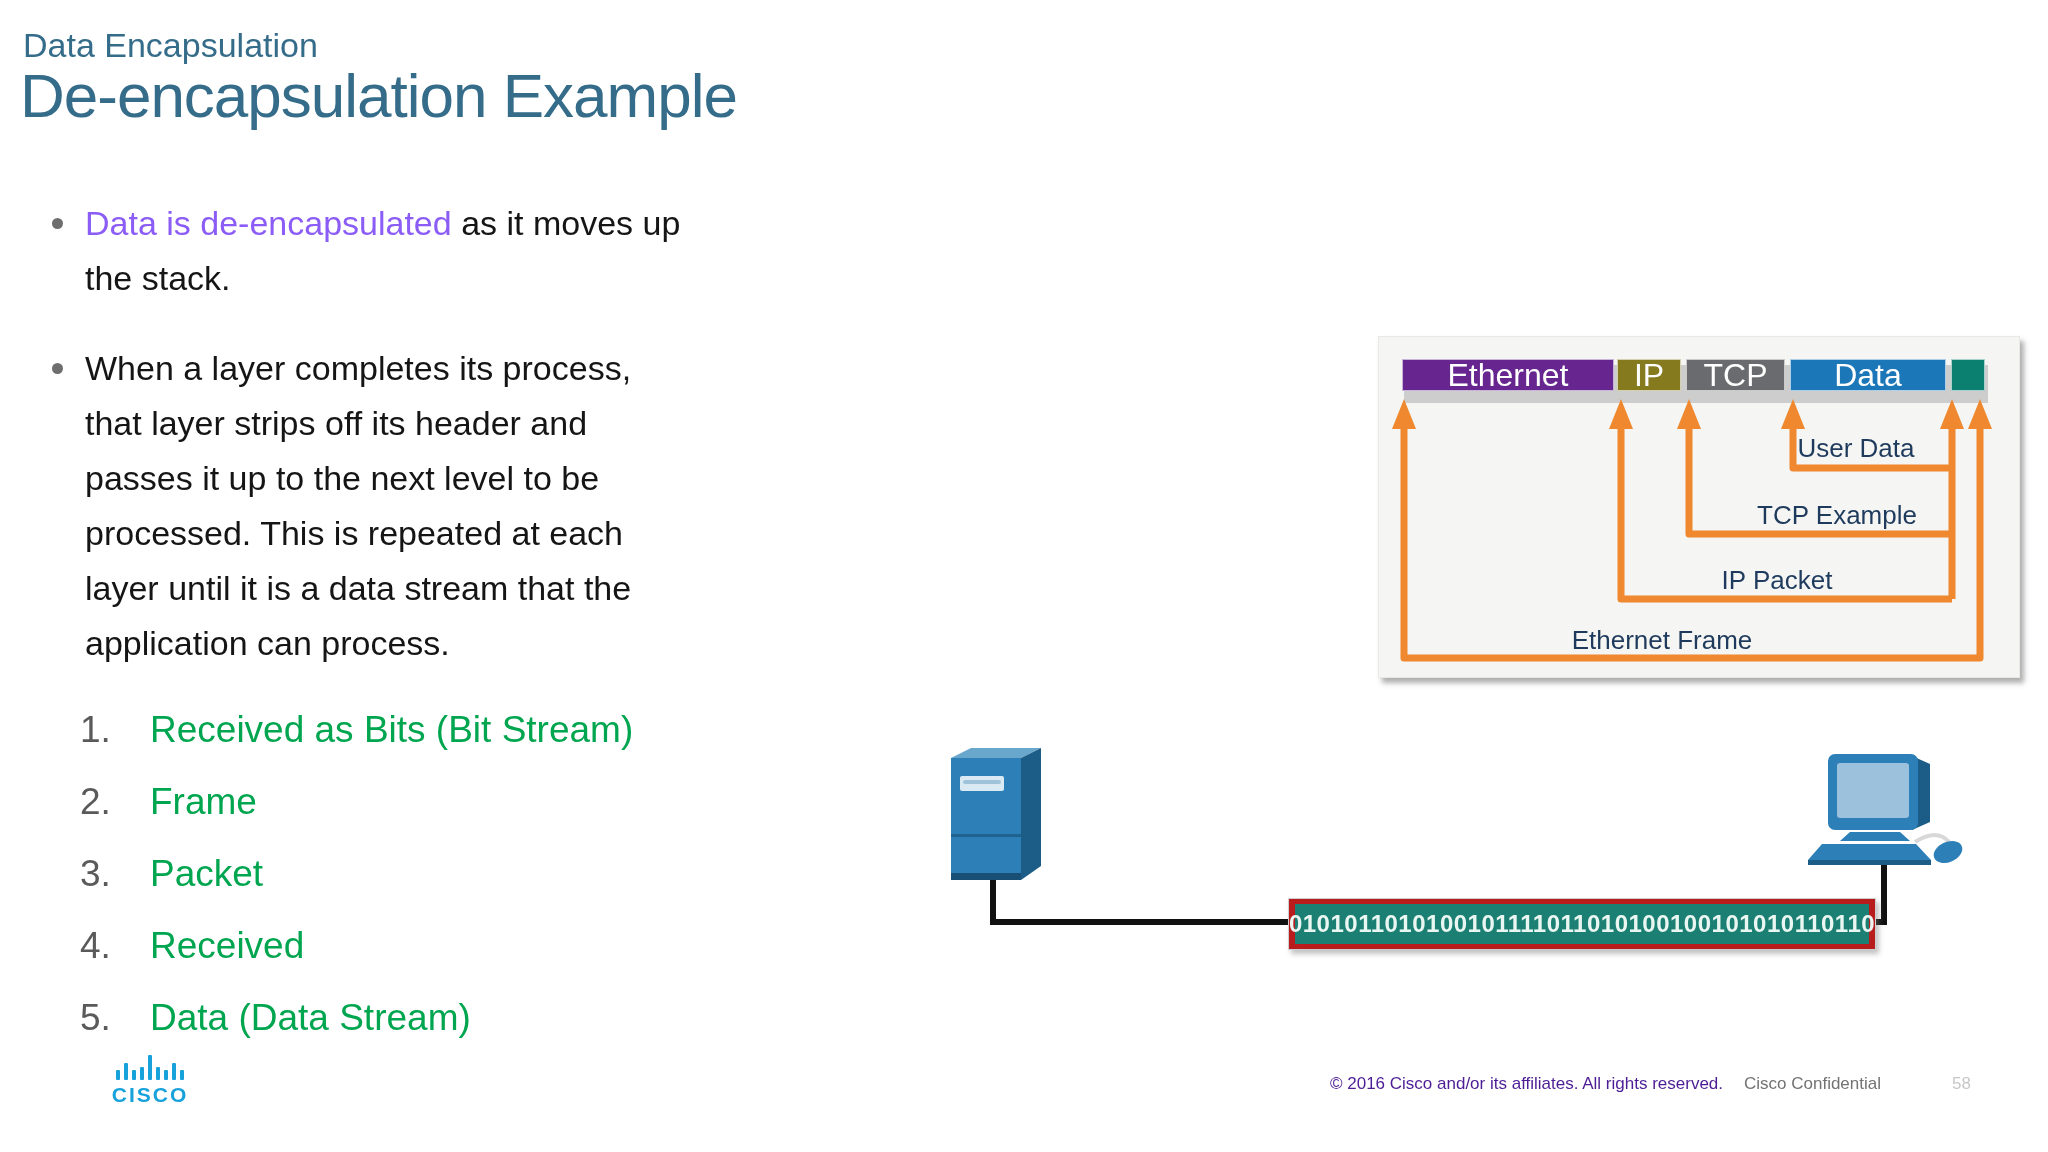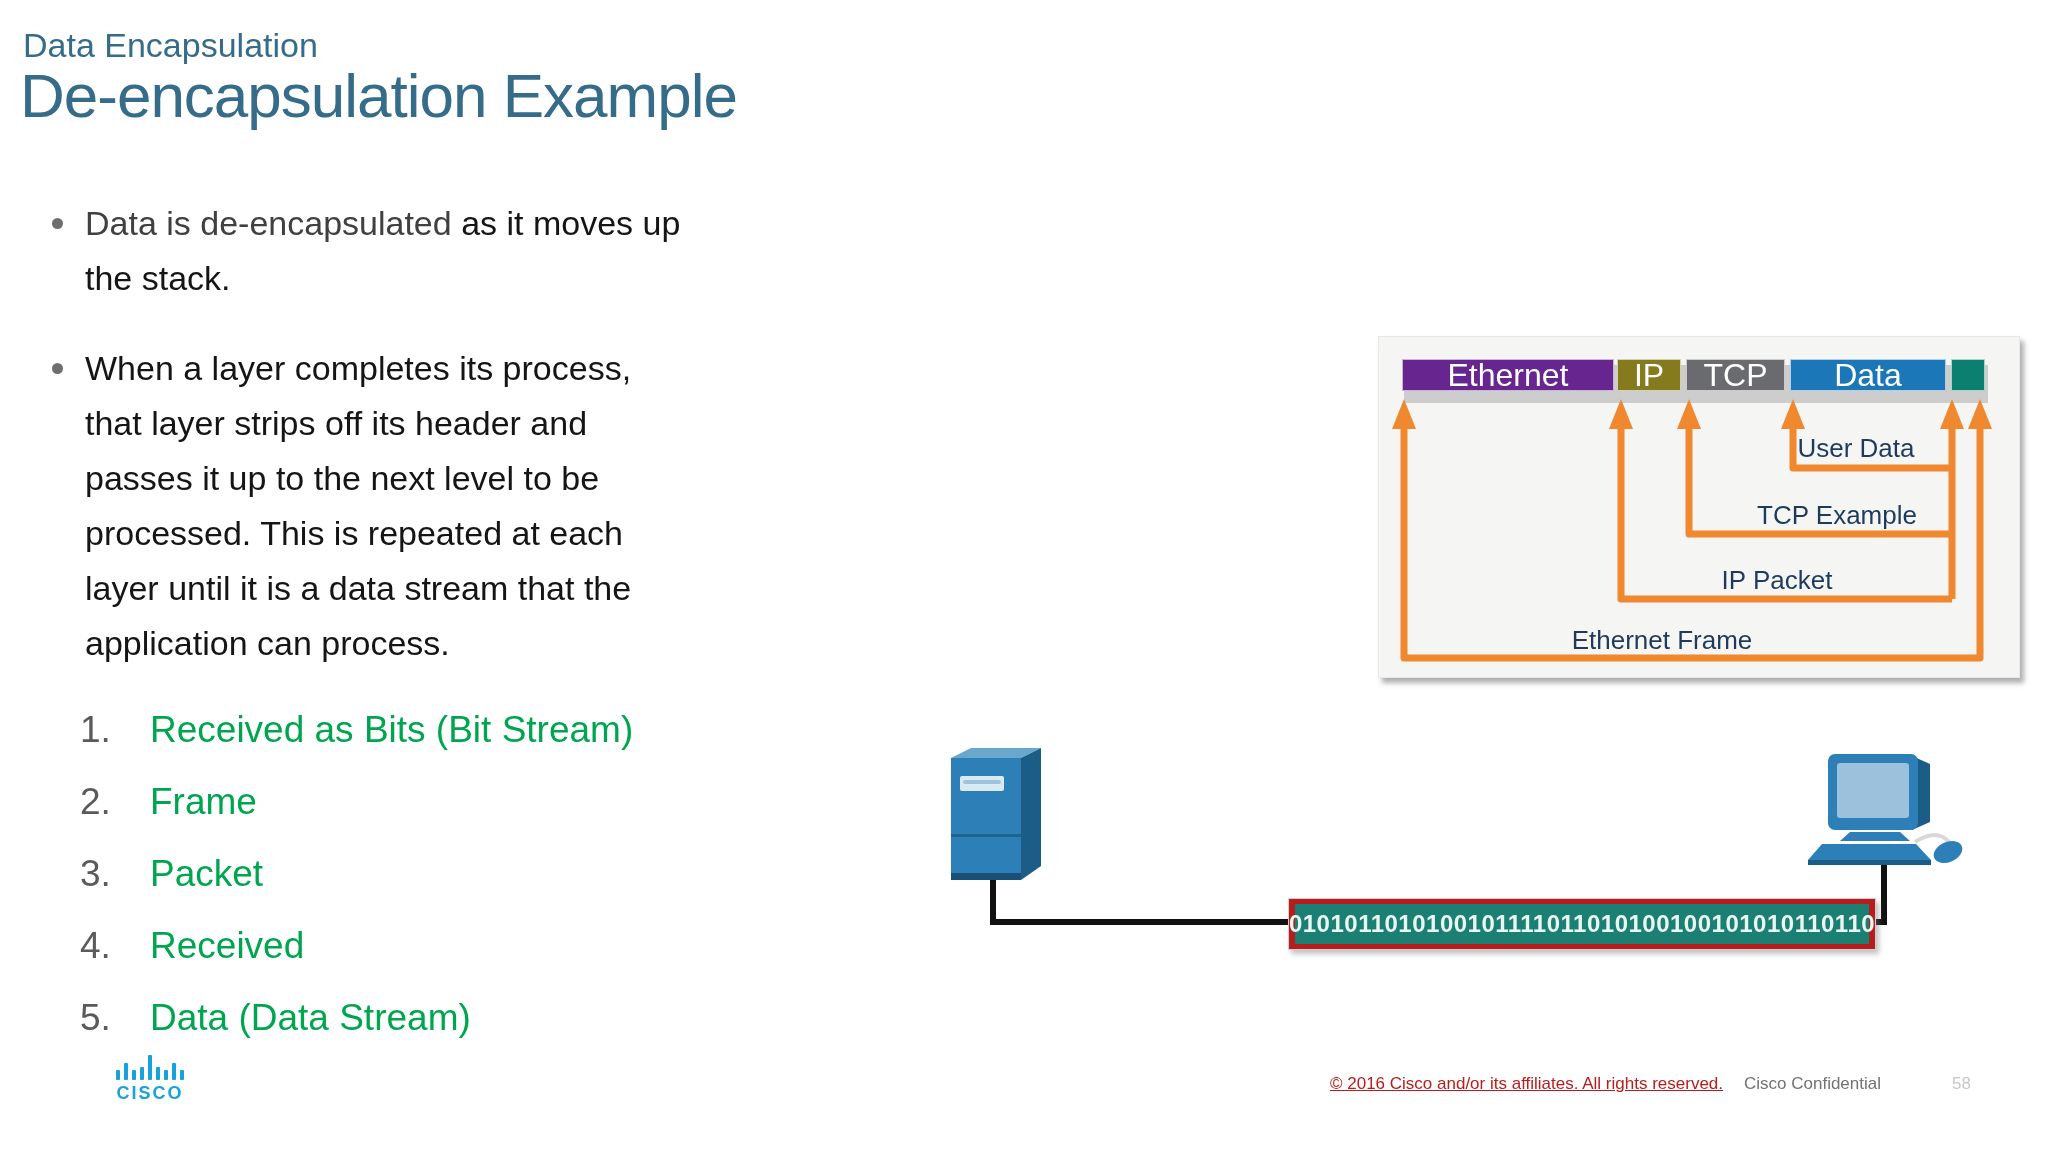--- a/index.html
+++ b/index.html
@@ -8,21 +8,21 @@
 
   
   .pretitle{position:absolute;left:23px;top:26px;font-size:34px;color:#346c8a;}
   .title{position:absolute;left:20px;top:60px;font-size:62px;color:#346c8a;letter-spacing:-1px;}
 
   
   .bullet{position:absolute;left:85px;font-size:34px;line-height:55px;color:#151515;}
   .bullet .dot{position:absolute;left:-33px;top:22px;width:11px;height:11px;border-radius:50%;background:#6e6e6e;}
   .b1{top:196px;width:650px;}
   .b2{top:341px;width:610px;}
-  .red{color:#404040;}
+  .red{color:#8b5cf6;}
 
   
   .numlist{position:absolute;left:80px;top:694px;}
   .numrow{height:72px;line-height:72px;font-size:37px;white-space:nowrap;}
   .numrow .num{display:inline-block;width:70px;color:#5a5a5a;}
   .numrow .ltxt{color:#00a64f;}
 
   
   .panel{position:absolute;left:1378px;top:336px;width:640px;height:340px;background:#f5f5f3;
          box-shadow:4px 5px 5px rgba(110,110,110,.55);border:1px solid #e8e8e6;}
@@ -33,29 +33,29 @@
 
   
   .netsvg{position:absolute;left:940px;top:740px;}
   .bitbar{position:absolute;left:1288px;top:898px;width:588px;height:52px;background:#b91c1c;
           border:1px solid #cfcfcf;box-shadow:3px 4px 5px rgba(120,120,120,.45);box-sizing:border-box;}
   .bitbar .inner{position:absolute;left:6px;top:5px;right:6px;bottom:5px;background:#1b8073;
           display:flex;align-items:center;justify-content:center;}
   .bits{font-size:24px;font-weight:bold;color:#e9f6f2;letter-spacing:0.5px;white-space:nowrap;}
 
   
-  .copyright{position:absolute;left:1330px;top:1074px;font-size:17px;color:#b91c1c;text-decoration:underline;}
+  .copyright{position:absolute;left:1330px;top:1074px;font-size:17px;color:#4c1d95;}
   .confidential{position:absolute;left:1744px;top:1074px;font-size:17px;color:#737373;}
   .pagenum{position:absolute;left:1952px;top:1074px;font-size:17px;color:#c7c7c7;}
 
   
   .logo{position:absolute;left:104px;top:1054px;width:92px;text-align:center;}
   .logo-bars{display:flex;align-items:flex-end;justify-content:center;gap:4px;height:26px;}
   .logo-bars i{display:block;width:4px;background:#18a2dc;border-radius:1px;}
-  .logo-word{margin-top:3px;font-size:18px;font-weight:bold;letter-spacing:2px;color:#18a2dc;}
+  .logo-word{margin-top:3px;font-size:21px;font-weight:bold;letter-spacing:2px;color:#18a2dc;}
 </style>
 </head>
 <body>
 
 <div class="slide">
 
   <div class="pretitle">Data Encapsulation</div>
   <div class="title">De-encapsulation Example</div>
 
   <div class="bullet b1">

